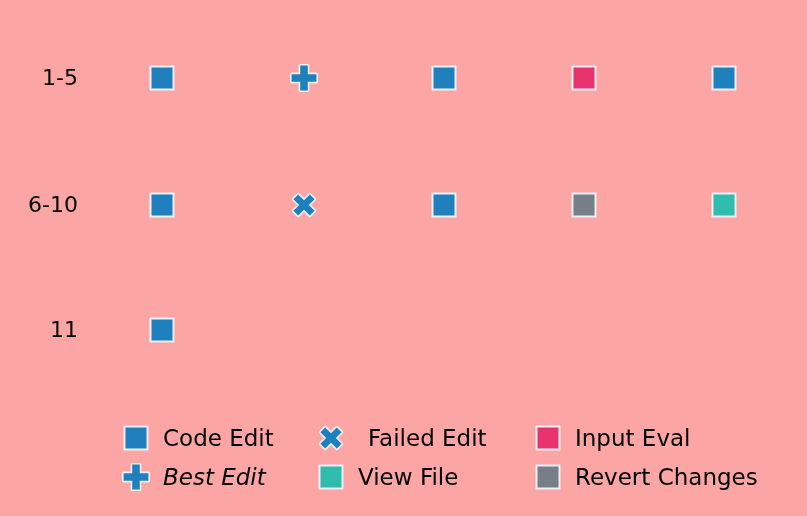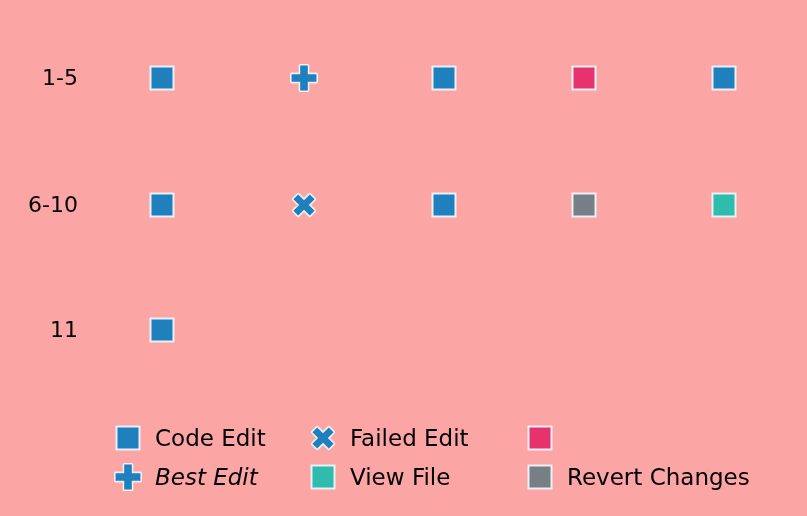--- a/index.html
+++ b/index.html
@@ -38,21 +38,21 @@
     position: absolute;
     width: 26px;
     height: 26px;
     transform: translate(-50%, -50%);
   }
   .marker svg { display: block; overflow: visible; }
 
   
   #legend {
     position: absolute;
-    left: 4px;
+    left: 12px;
     top: 415px;
     width: 682px;
     height: 101px;
   }
   .legend-entry {
     position: absolute;
     height: 30px;
     display: flex;
     align-items: center;
   }
@@ -153,36 +153,37 @@
   <div id="legend">
       <div class="legend-entry" style="left: 111px; top: 8px;">
         <span class="legend-swatch">
           <svg width="26" height="26" viewBox="0 0 26 26">
             <rect x="0.5" y="0.5" width="25" height="25" fill="#eaf1f7"></rect>
             <rect x="2.5" y="2.5" width="21" height="21" fill="#1f80bd"></rect>
           </svg>
         </span>
         <span class="legend-label">Code Edit</span>
       </div>
-      <div class="legend-entry" style="left: 306px; top: 8px;">
+      <div class="legend-entry" style="left: 306px; top: 8px; gap: 10px;">
         <span class="legend-swatch">
           <svg width="26" height="26" viewBox="0 0 26 26">
             <polygon points="13,8.2 18.8,2.4 23.6,7.2 17.8,13 23.6,18.8 18.8,23.6 13,17.8 7.2,23.6 2.4,18.8 8.2,13 2.4,7.2 7.2,2.4" fill="#eaf1f7" stroke="#eaf1f7" stroke-width="3.2" stroke-linejoin="round"></polygon>
             <polygon points="13,8.2 18.8,2.4 23.6,7.2 17.8,13 23.6,18.8 18.8,23.6 13,17.8 7.2,23.6 2.4,18.8 8.2,13 2.4,7.2 7.2,2.4" fill="#1f80bd"></polygon>
           </svg>
         </span>
         <span class="legend-label">Failed Edit</span>
       </div>
       <div class="legend-entry" style="left: 523px; top: 8px;">
         <span class="legend-swatch">
           <svg width="26" height="26" viewBox="0 0 26 26">
             <rect x="0.5" y="0.5" width="25" height="25" fill="#eaf1f7"></rect>
             <rect x="2.5" y="2.5" width="21" height="21" fill="#e8326d"></rect>
           </svg>
         </span>
+        <span class="legend-label">Input Eval</span>
       </div>
       <div class="legend-entry" style="left: 111px; top: 47px; font-style: italic;">
         <span class="legend-swatch">
           <svg width="26" height="26" viewBox="0 0 26 26">
             <polygon points="9.2,0.6 16.8,0.6 16.8,9.2 25.4,9.2 25.4,16.8 16.8,16.8 16.8,25.4 9.2,25.4 9.2,16.8 0.6,16.8 0.6,9.2 9.2,9.2" fill="#eaf1f7" stroke="#eaf1f7" stroke-width="3.2" stroke-linejoin="round"></polygon>
             <polygon points="9.2,0.6 16.8,0.6 16.8,9.2 25.4,9.2 25.4,16.8 16.8,16.8 16.8,25.4 9.2,25.4 9.2,16.8 0.6,16.8 0.6,9.2 9.2,9.2" fill="#1f80bd"></polygon>
           </svg>
         </span>
         <span class="legend-label">Best Edit</span>
       </div>

